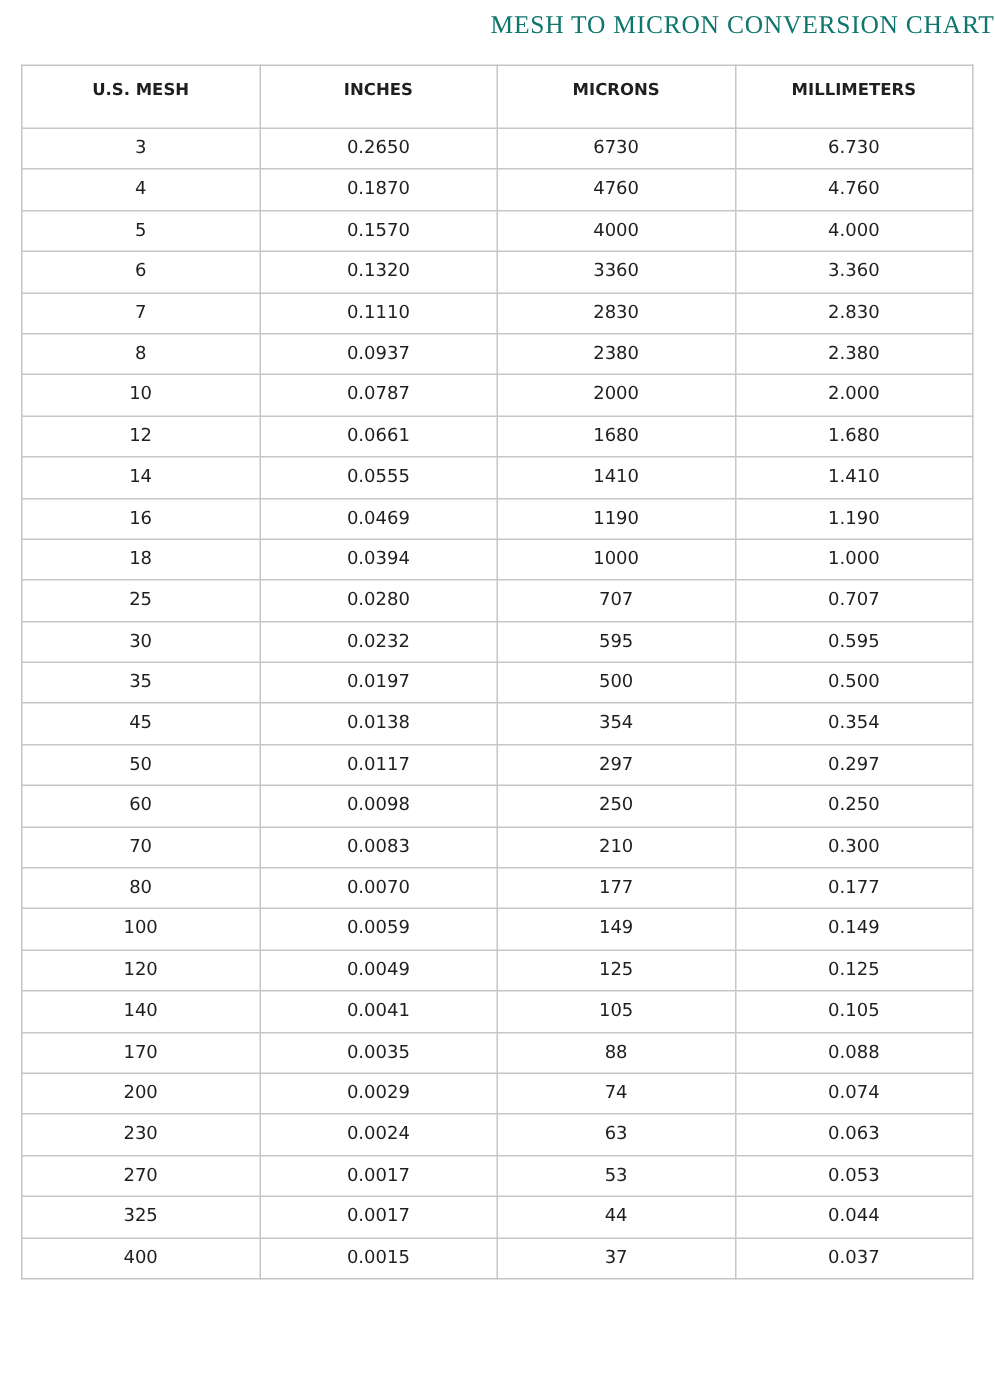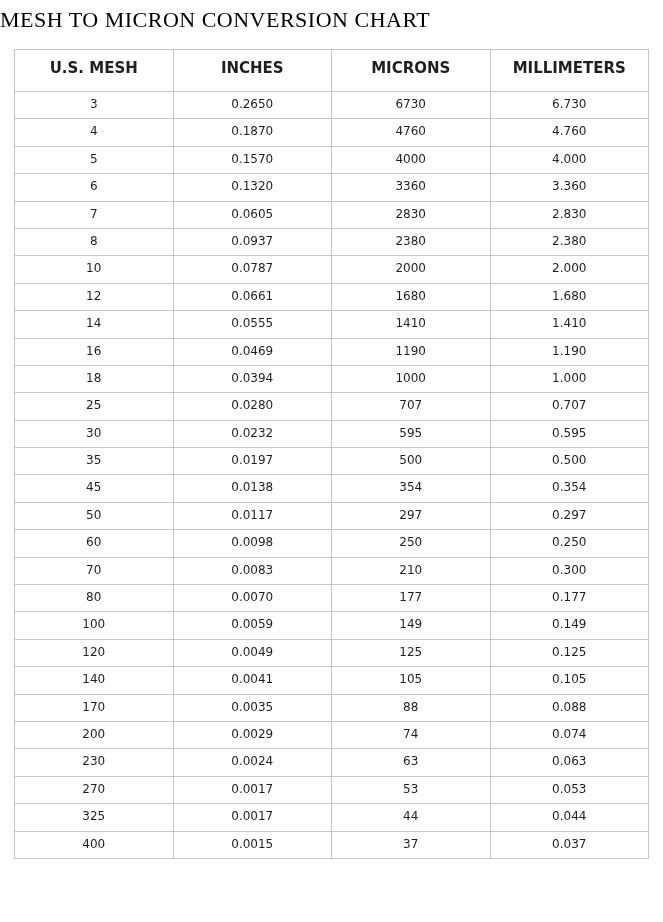--- a/index.html
+++ b/index.html
@@ -12,41 +12,41 @@
   body{
     width:663px;
     height:922px;
     background:var(--bg);
     font-family:"DejaVu Sans","Liberation Sans",sans-serif;
     overflow:hidden;
   }
   .page-title{
     font-family:"Liberation Serif","DejaVu Serif",serif;
     font-weight:400;
-    font-size:22px;
+    font-size:17px;
     letter-spacing:0.5px;
-    color:#000000;
-    text-align:left;
+    color:#0f766e;
+    text-align:right;
     margin:7px 0 0 0;
     padding:0;
   }
   table.conversion-table{
     border-collapse:collapse;
     table-layout:fixed;
     width:635px;
     margin:16px 0 0 14px;
   }
   .conversion-table th{
     width:25%;
     border:1px solid var(--border);
     height:42px;
     vertical-align:top;
     padding:9px 2px 0 2px;
     text-align:center;
-    font-size:15px;
+    font-size:11px;
     font-weight:bold;
     color:var(--text);
   }
   .conversion-table td{
     border:1px solid var(--border);
     height:27.4px;
     vertical-align:top;
     padding:5px 2px 0 2px;
     text-align:center;
     font-size:12px;
@@ -88,21 +88,21 @@
         <td>4.000</td>
       </tr>
       <tr>
         <td>6</td>
         <td>0.1320</td>
         <td>3360</td>
         <td>3.360</td>
       </tr>
       <tr>
         <td>7</td>
-        <td>0.0605</td>
+        <td>0.1110</td>
         <td>2830</td>
         <td>2.830</td>
       </tr>
       <tr>
         <td>8</td>
         <td>0.0937</td>
         <td>2380</td>
         <td>2.380</td>
       </tr>
       <tr>

